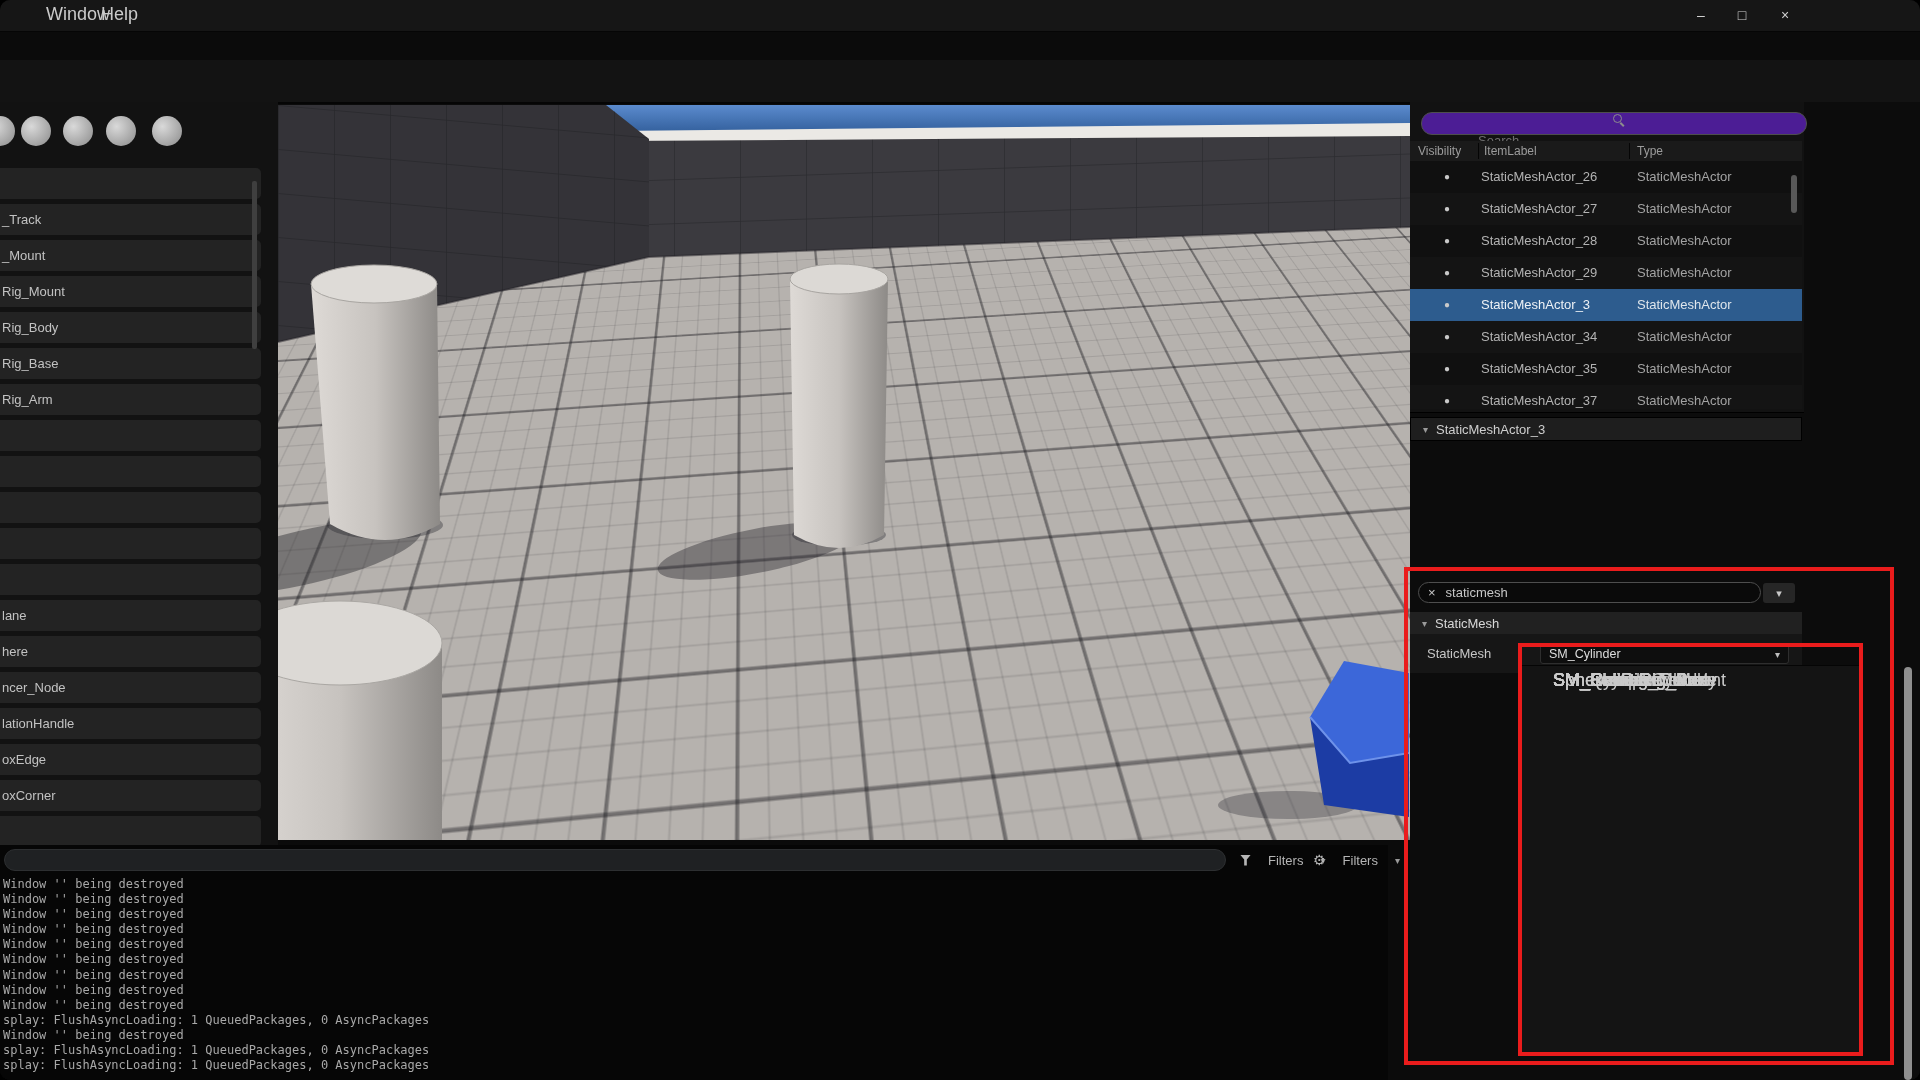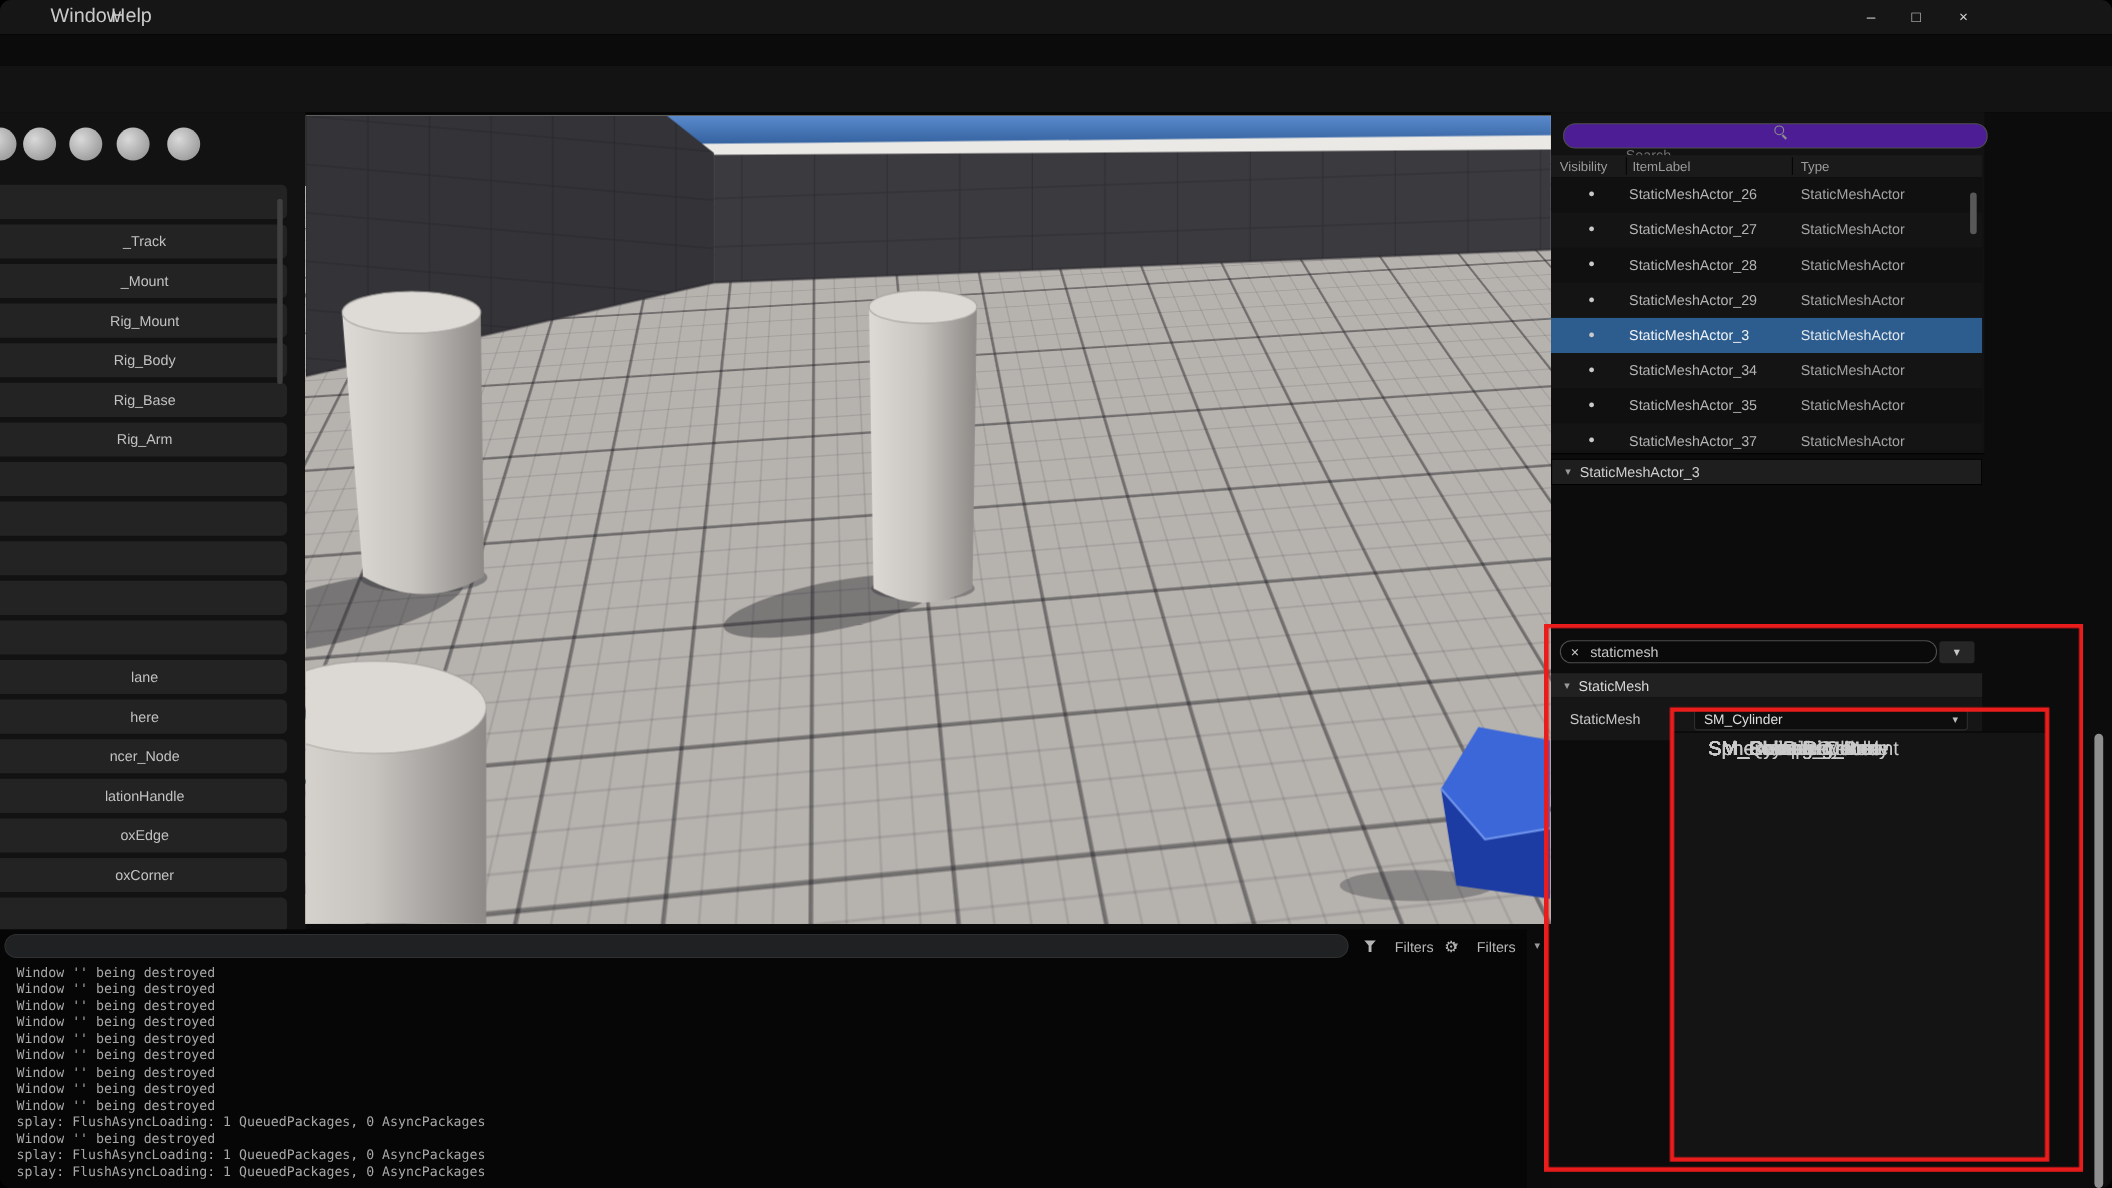--- a/index.html
+++ b/index.html
@@ -9,21 +9,21 @@
   
   .titlebar{position:absolute;left:0;top:0;width:1920px;height:31px;background:#161616;border-bottom:1px solid #060606;}
   .menu-item{position:absolute;top:0;height:31px;line-height:31px;font-size:13px;color:#c9c9c9;padding:0 6px;}
   .winbtn{position:absolute;top:4px;width:30px;height:23px;line-height:23px;text-align:center;color:#cfcfcf;font-size:14px;}
 
   .tabbar{position:absolute;left:0;top:31px;width:1920px;height:29px;background:#070707;}
   .tab{position:absolute;left:0;top:0;width:160px;height:29px;background:#1b1b1b;color:#b8b8b8;font-size:13px;line-height:29px;padding-left:7px;border-right:1px solid #000;}
   .toolbar{position:absolute;left:0;top:60px;width:1920px;height:42px;background:#131313;border-bottom:2px solid #050505;}
 
   
-  .left-panel{position:absolute;left:0;top:102px;width:278px;height:743px;background:#121212;overflow:hidden;text-align:center;}
+  .left-panel{position:absolute;left:0;top:102px;width:278px;height:743px;background:#121212;overflow:hidden;}
   .mode-circle{position:absolute;top:14px;width:30px;height:30px;border-radius:50%;
                background:radial-gradient(circle at 35% 35%,#d9d9d9,#8a8a8a);}
   .l-row{position:absolute;left:-18px;width:259px;height:31px;background:#232323;border-radius:5px;
          font-size:13px;color:#c2c2c2;line-height:31px;padding-left:20px;white-space:nowrap;overflow:hidden;}
   .l-scroll{position:absolute;left:252px;top:79px;width:5px;height:168px;background:#3f3f3f;border-radius:2px;}
 
   
   .viewport{position:absolute;left:278px;top:105px;width:1132px;height:735px;background:#b6b2ae;overflow:hidden;}
   .floor3d{position:absolute;left:-434px;top:36px;width:2000px;height:1600px;background-color:#b6b2ae;
     background-image:
@@ -85,21 +85,21 @@
   .edge-scroll{position:absolute;left:1904px;top:667px;width:8px;height:413px;background:#8f8f8f;border-radius:4px;z-index:40;}
 
   
   .log-area{position:absolute;left:0;top:845px;width:1388px;height:235px;background:#060606;}
   .console-pill{position:absolute;left:4px;top:4px;width:1222px;height:22px;background:#1f2123;border:1px solid #2d2f31;border-radius:11px;box-sizing:border-box;}
   .ftr{position:absolute;top:4px;height:22px;display:flex;align-items:center;gap:17px;font-size:13px;color:#b5b5b5;}
   .funnel{display:inline-block;width:11px;height:11px;background:#b5b5b5;
           clip-path:polygon(0 0,100% 0,62% 45%,62% 100%,38% 100%,38% 45%);}
   .gear{font-size:14px;color:#b5b5b5;line-height:14px;}
   .chev{font-size:10px;color:#9a9a9a;}
-  .log-lines{position:absolute;left:3px;top:32px;margin-left:12px;}
+  .log-lines{position:absolute;left:3px;top:32px;}
   .log-line{height:15.1px;line-height:15.1px;font-size:12px;font-family:"DejaVu Sans Mono",monospace;color:#a8a8a8;white-space:pre;}
 
   
   .redbox{position:absolute;border:4px solid #ea1c1c;z-index:60;box-sizing:border-box;}
 </style>
 </head>
 <body>
 
 <div id="screen">
 

